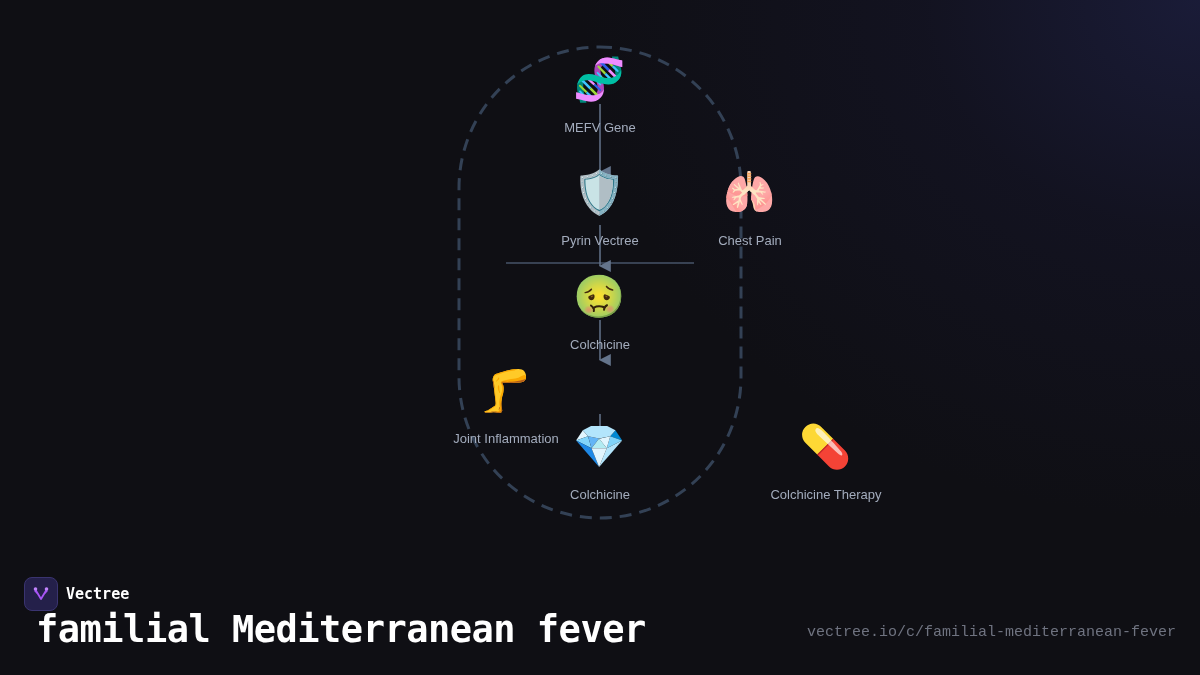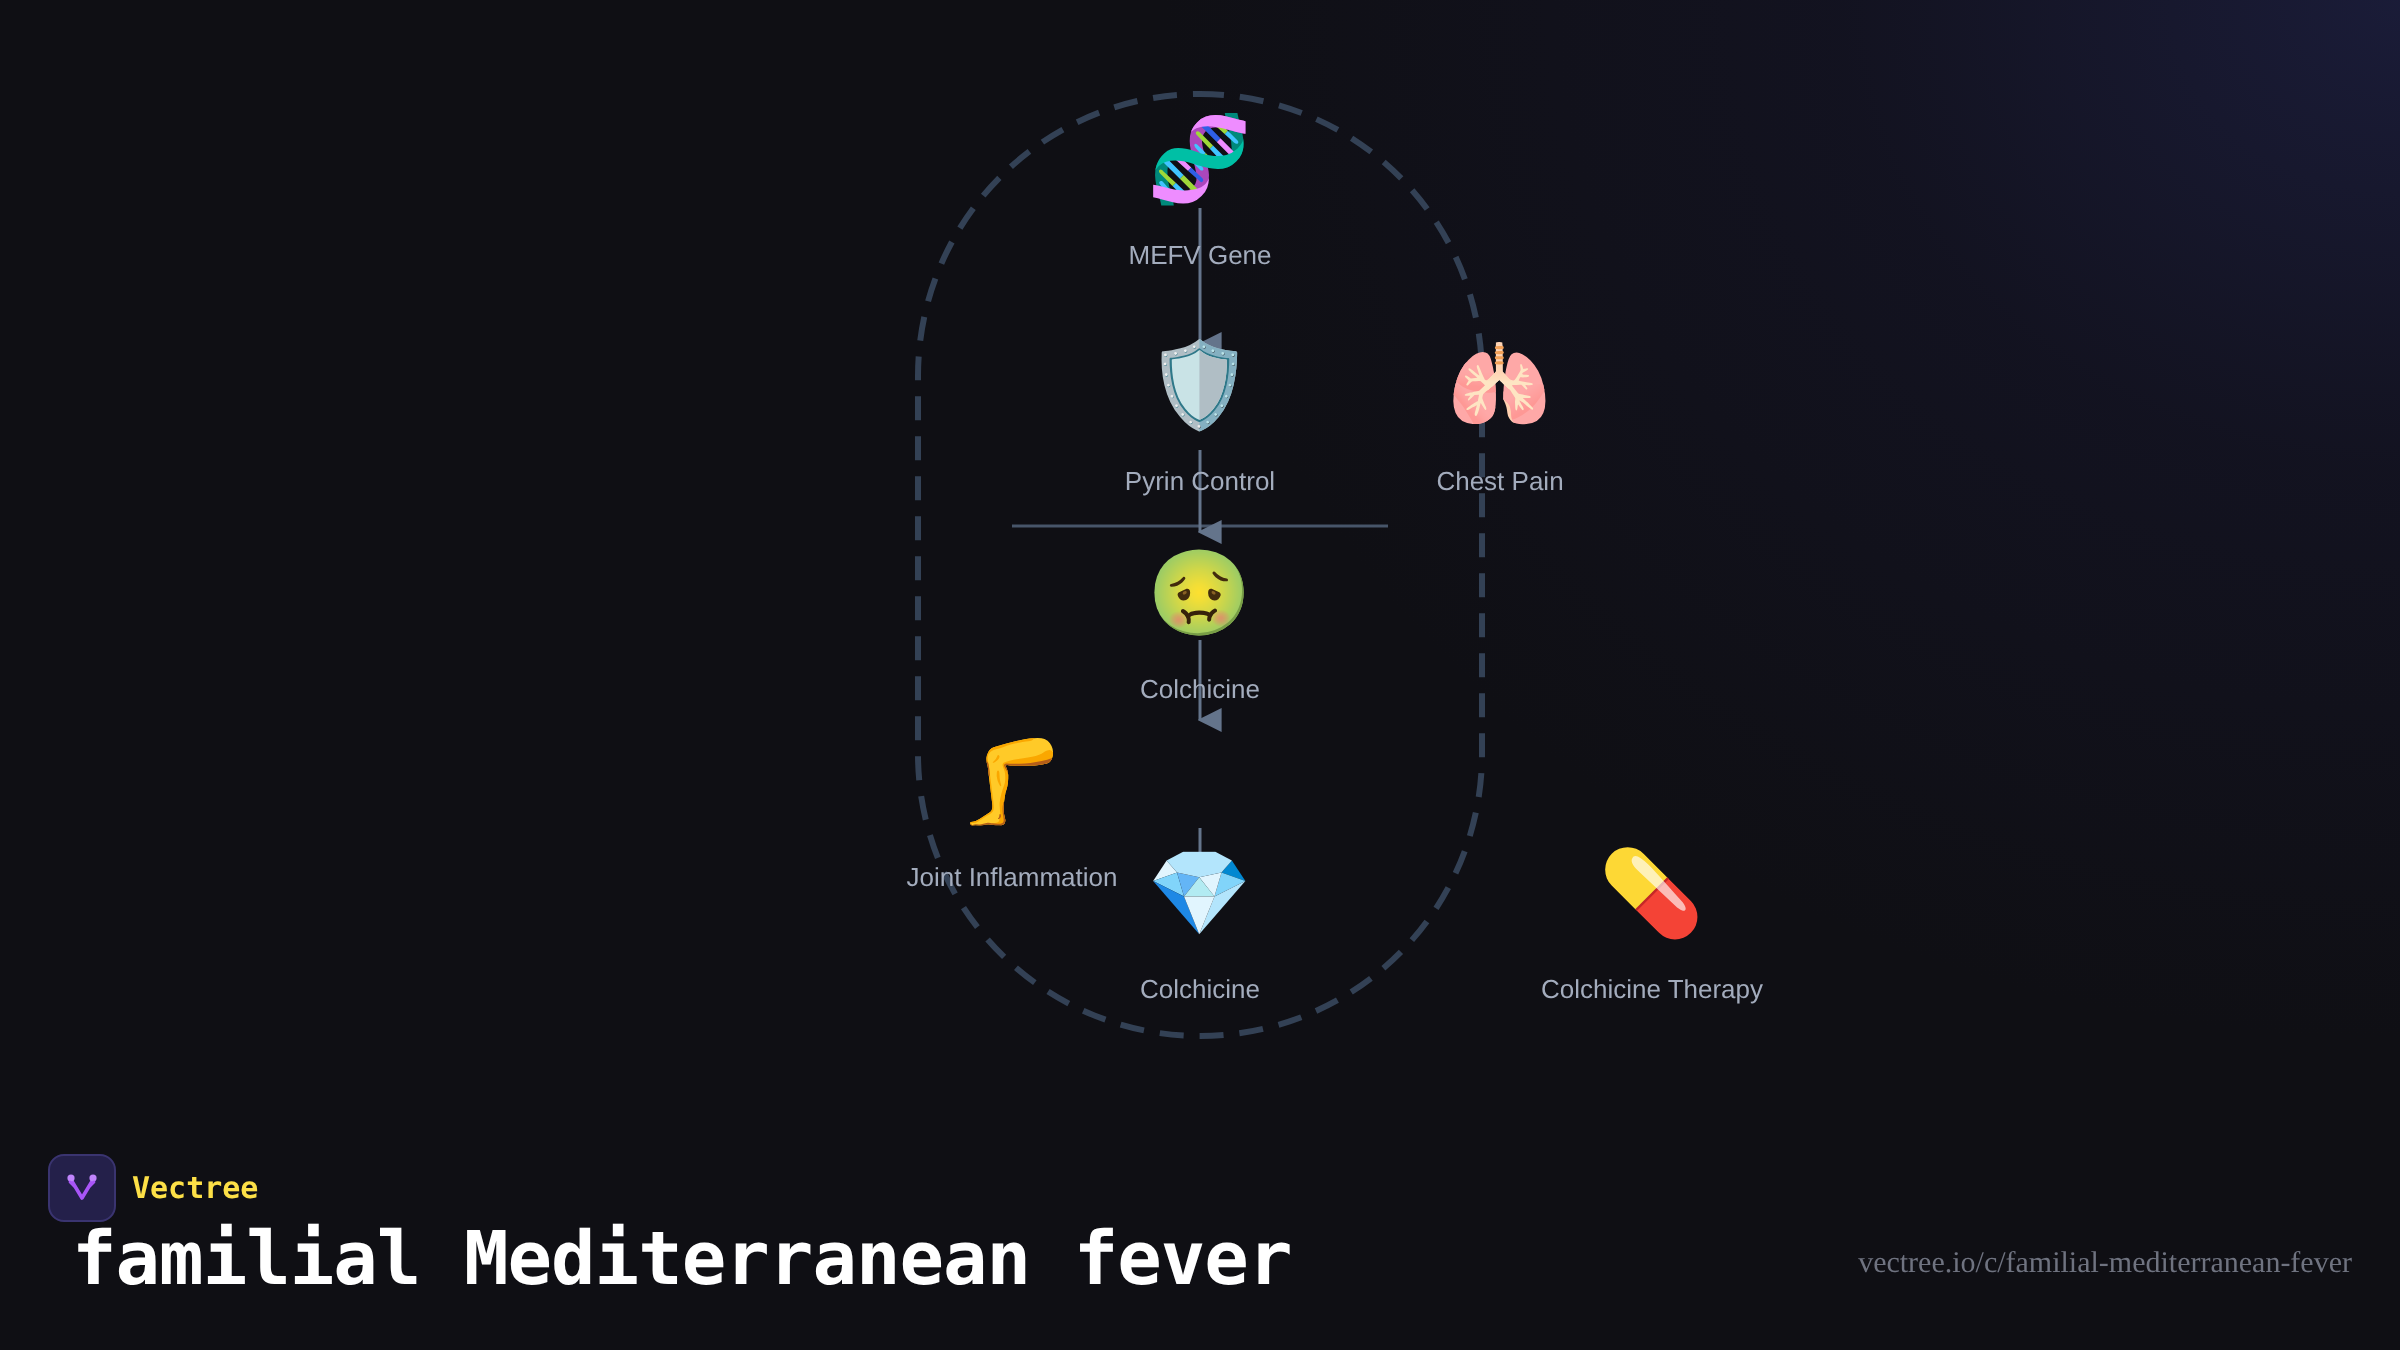--- a/index.html
+++ b/index.html
@@ -16,29 +16,29 @@
   }
   .diagram { position:absolute; left:0; top:0; width:1200px; height:675px; }
   .node { position:absolute; transform:translate(-50%, 0); text-align:center; white-space:nowrap; }
   .node .emoji { display:block; font-size:42px; line-height:50px; height:50px; }
   .node .label { display:block; font-size:13px; color:#a3acbd; margin-top:15px; }
   .brand { position:absolute; left:24px; top:577px; display:flex; align-items:center; gap:8px; }
   .brand-logo {
     width:32px; height:32px; border-radius:8px; background:#24204a;
     border:1px solid #3a3470; display:flex; align-items:center; justify-content:center;
   }
-  .brand-name { font-family:"DejaVu Sans Mono", monospace; font-weight:bold; font-size:15px; color:#fde047; }
+  .brand-name { font-family:"DejaVu Sans Mono", monospace; font-weight:bold; font-size:15px; color:#ffffff; }
   .title {
     position:absolute; left:24px; top:608px;
     font-family:"DejaVu Sans Mono", monospace; font-weight:bold;
     font-size:37px; color:#ffffff; letter-spacing:-0.5px; white-space:nowrap;margin-left:12px;
   }
   .url {
     position:absolute; right:24px; top:624px;
-    font-family:Liberation Serif, serif; font-size:15px; color:#6f7380; white-space:nowrap;
+    font-family:Liberation Mono, monospace; font-size:15px; color:#6f7380; white-space:nowrap;
   }
 </style>
 </head>
 <body>
 
 <div class="bg-glow"></div>
 
 <svg class="diagram" width="1200" height="675" viewBox="0 0 1200 675">
   <defs>
     <marker id="arrow" viewBox="0 0 10 10" refX="5" refY="9" markerWidth="8" markerHeight="8" orient="auto-start-reverse">
@@ -52,21 +52,21 @@
   <line x1="600" y1="320" x2="600" y2="360" stroke="#64748b" stroke-width="1.5" marker-end="url(#arrow)"></line>
   <line x1="600" y1="414" x2="600" y2="428" stroke="#64748b" stroke-width="1.5"></line>
 </svg>
 
 <div class="node" style="left:600px; top:55px;">
   <span class="emoji">🧬</span>
   <span class="label">MEFV Gene</span>
 </div>
 <div class="node" style="left:600px; top:168px;">
   <span class="emoji">🛡️</span>
-  <span class="label">Pyrin Control</span>
+  <span class="label">Pyrin Vectree</span>
 </div>
 <div class="node" style="left:750px; top:168px;">
   <span class="emoji">🫁</span>
   <span class="label">Chest Pain</span>
 </div>
 <div class="node" style="left:600px; top:272px;">
   <span class="emoji">🤢</span>
   <span class="label">Colchicine</span>
 </div>
 <div class="node" style="left:506px; top:366px;">

